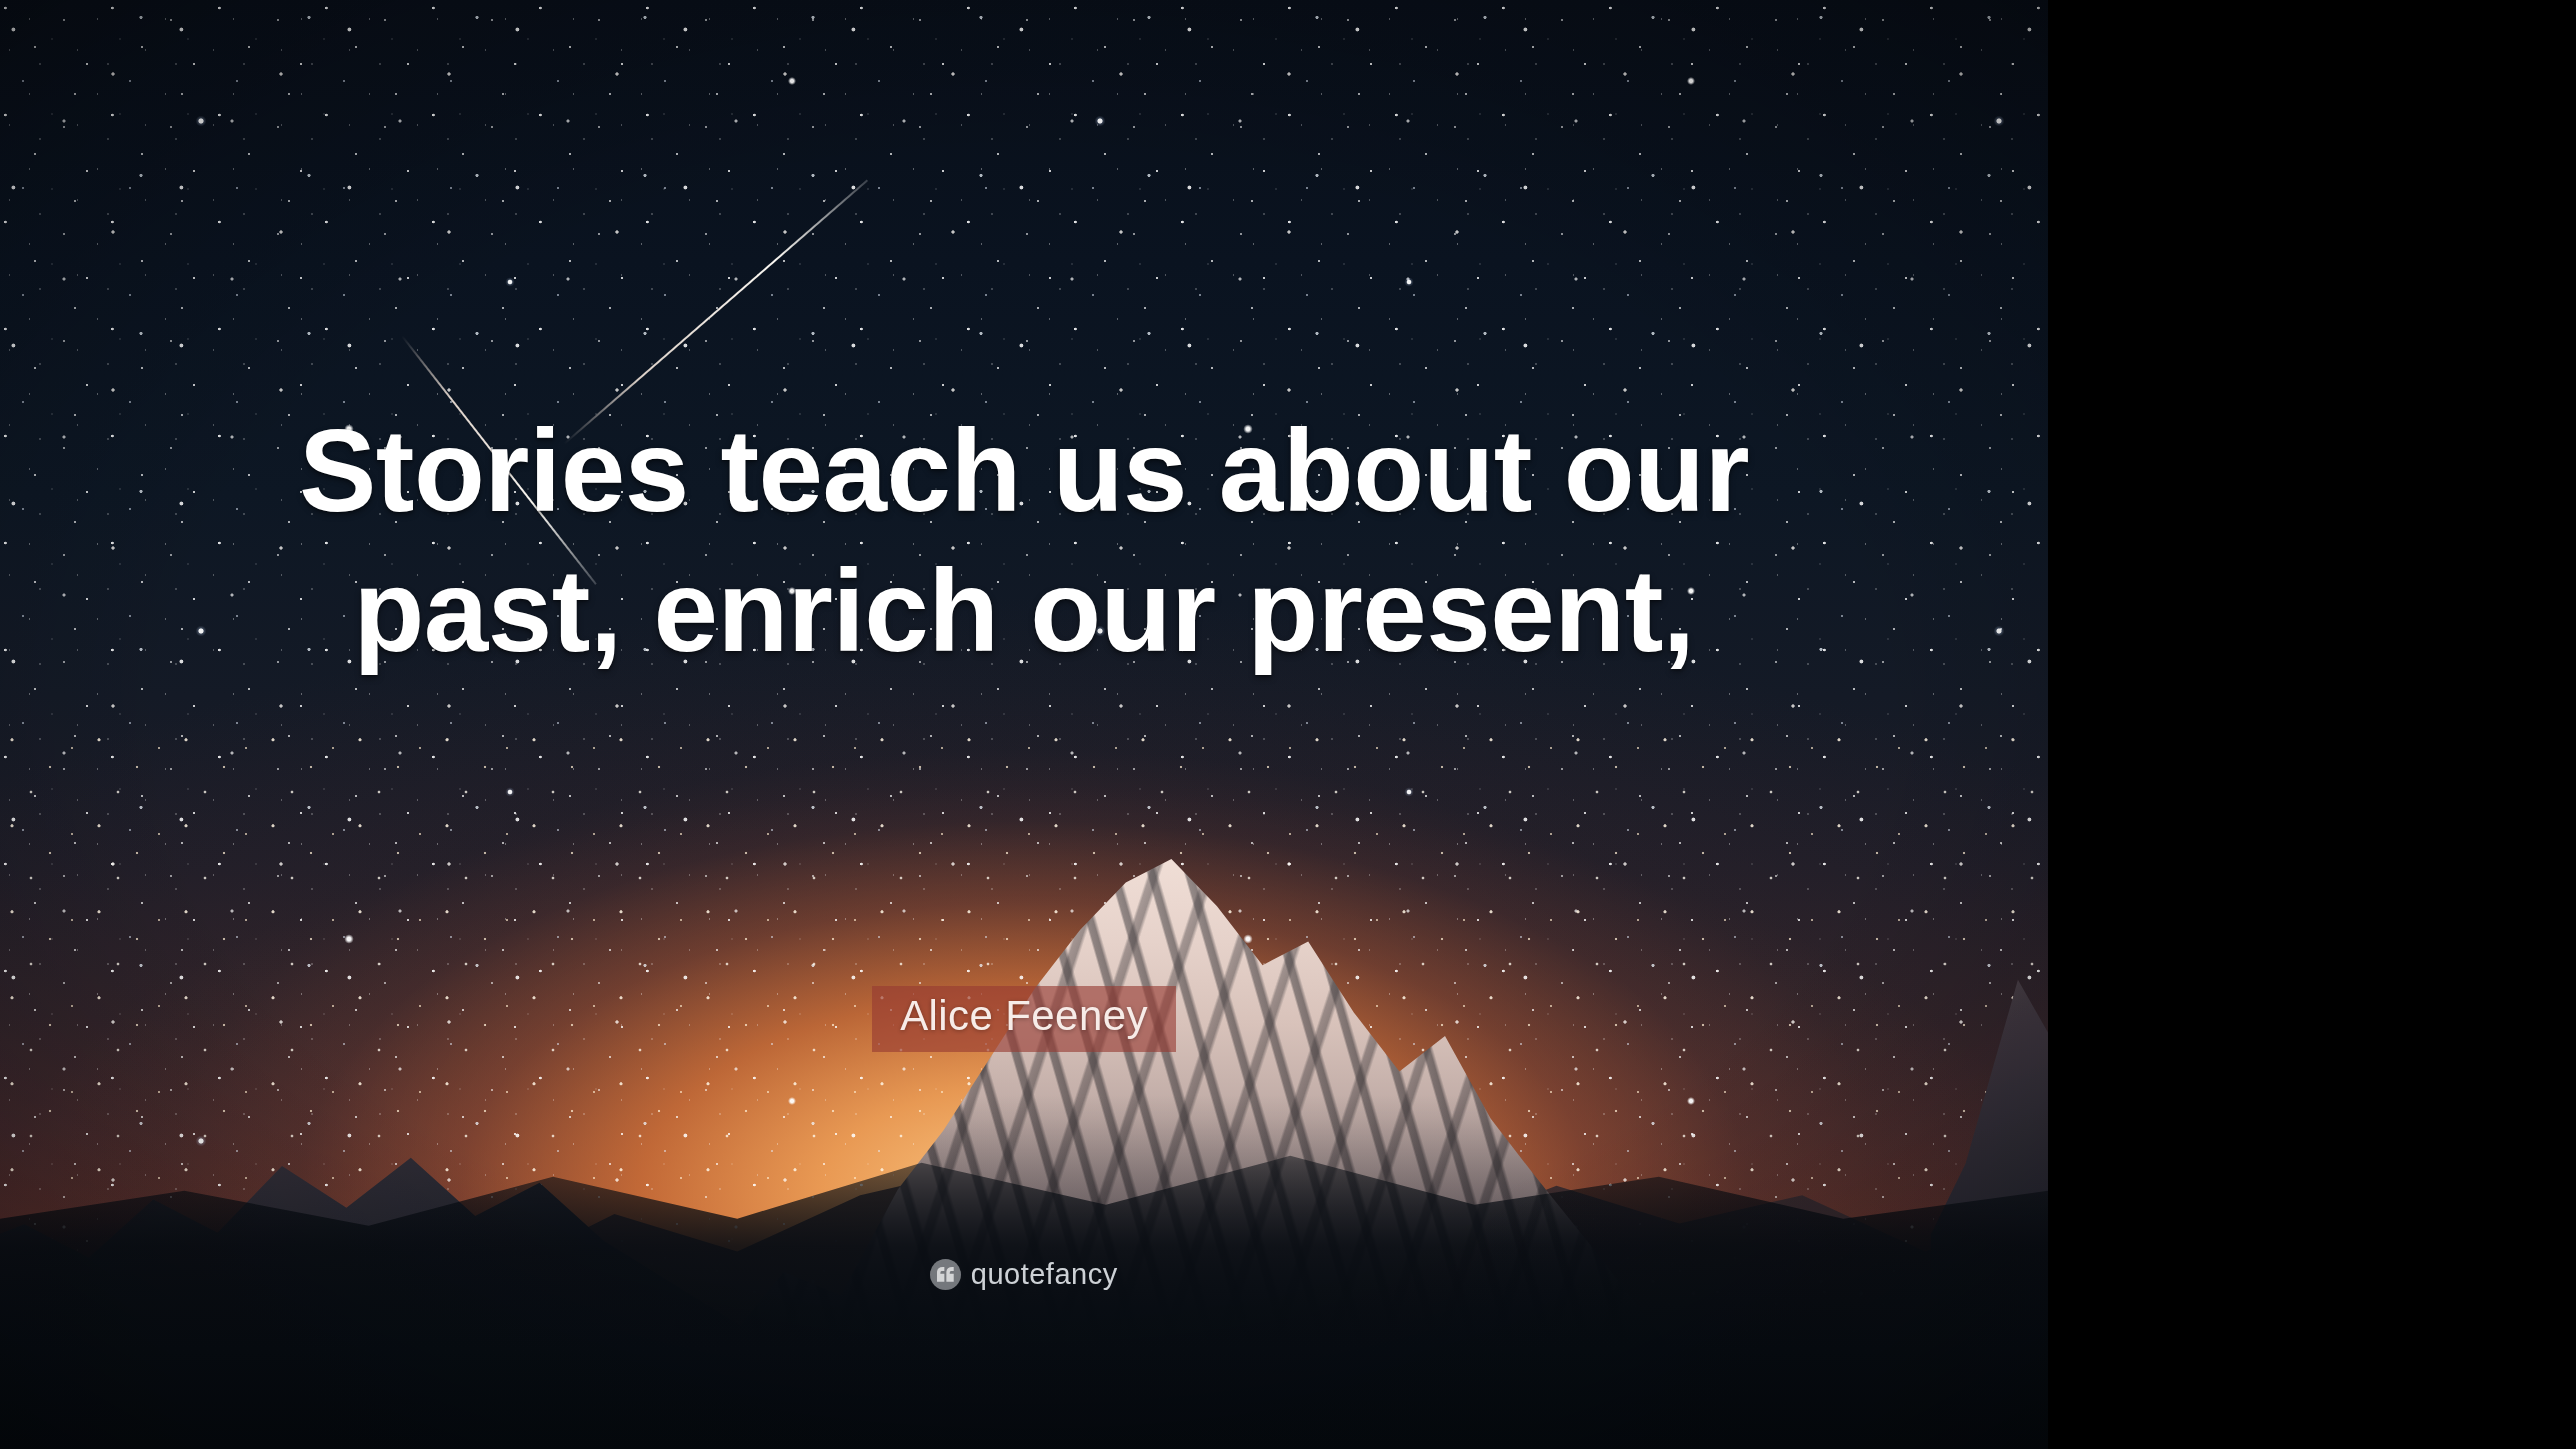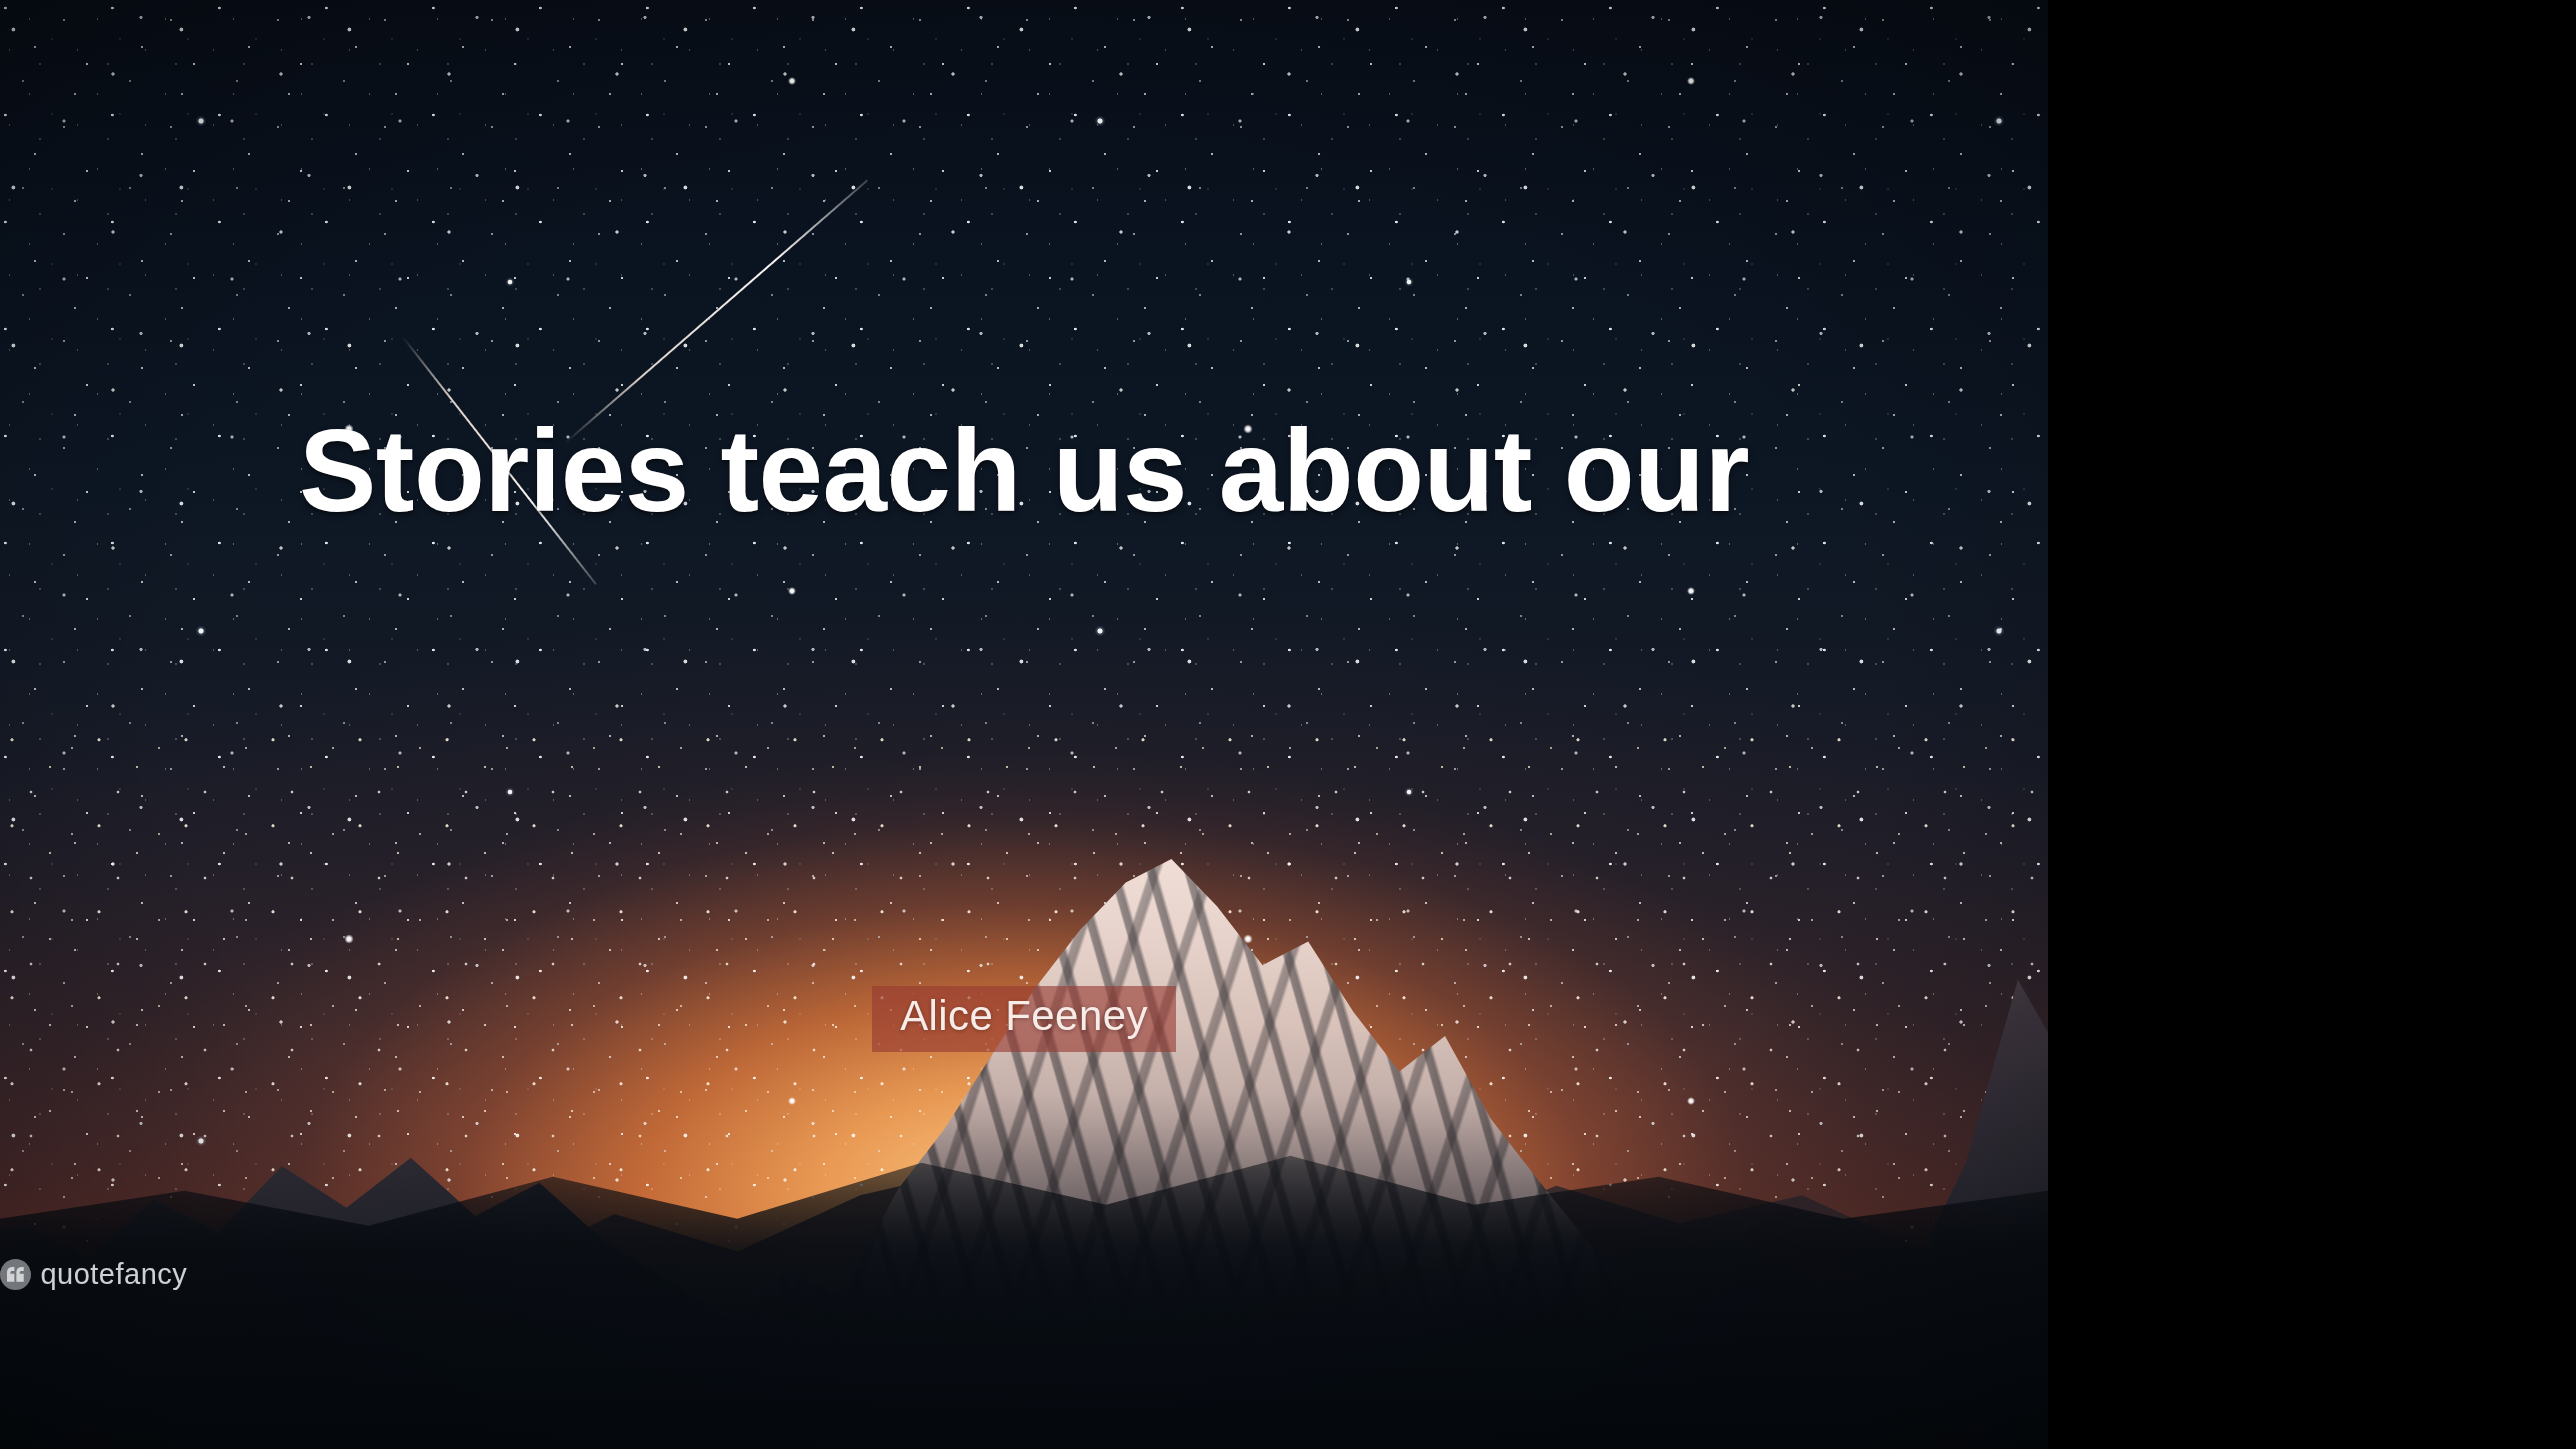--- a/index.html
+++ b/index.html
@@ -303,20 +303,21 @@
     text-shadow: 0 1.3px 4px rgba(0,0,0,0.30);
   }
 
   
   .brand {
     position: absolute;
     left: 0; right: 0;
     top: 1259px;
     display: flex;
     align-items: center;
+    justify-content: center;
     gap: 9.4px;
     opacity: 0.88;
   }
   .brand-mark {
     width: 31px;
     height: 31px;
     border-radius: 50%;
     background: rgba(205,208,212,0.62);
     display: flex;
     align-items: center;
@@ -350,20 +351,21 @@
   <div class="ridge-far"></div>
   <div class="peak-left"></div>
   <div class="peak-right"></div>
   <div class="massif-secondary"></div>
   <div class="massif"></div>
   <div class="foreground"></div>
   <div class="vignette"></div>
 
   <div class="quote-block">
     <span class="quote-line">Stories teach us about our</span>
+    <span class="quote-line">past, enrich our present,</span>
   </div>
 
   <div class="attribution-wrap">
     <span class="attribution">Alice Feeney</span>
   </div>
 
   <div class="brand">
     <span class="brand-mark">
       <svg width="17.4" height="14.8" viewBox="0 0 26 22" aria-hidden="true">
         <path d="M0 22 L0 8 Q0 0 9 0 L11 0 L11 6 L7 6 Q5 6 5 9 L5 10 L11 10 L11 22 Z" fill="#ffffff" opacity="0.88"></path>

